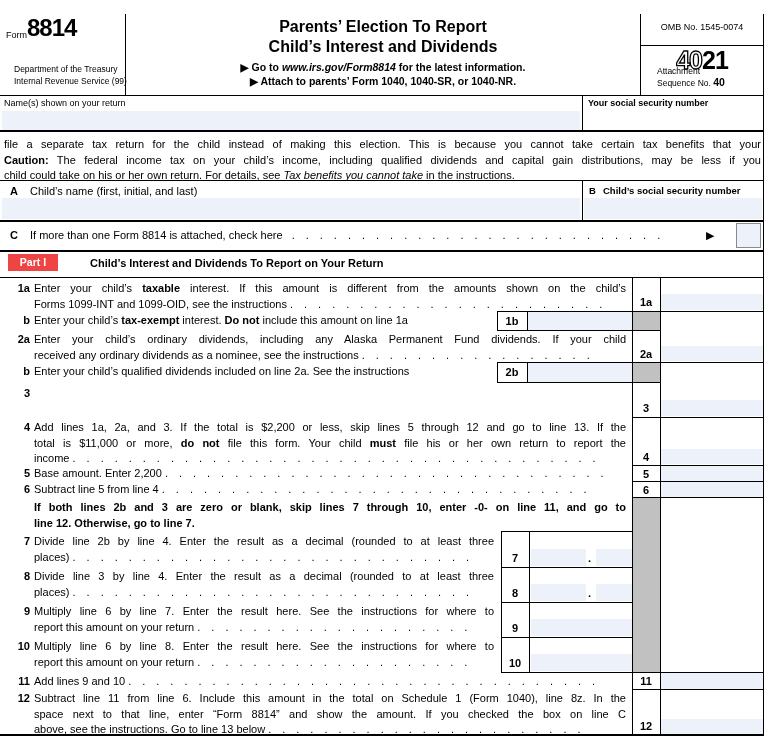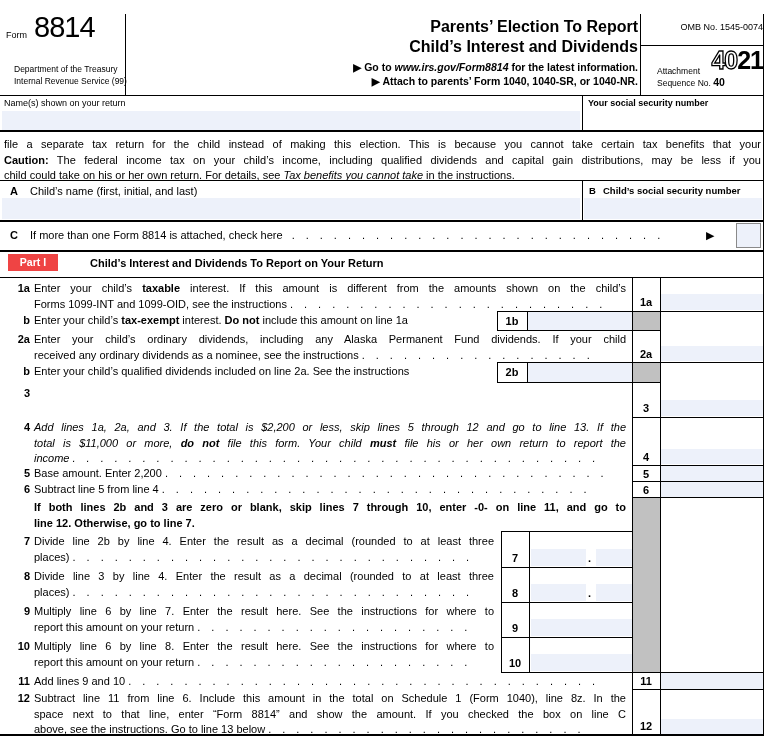--- a/index.html
+++ b/index.html
@@ -12,22 +12,22 @@
   .b{font-weight:bold;}
   .just{text-align:justify;text-align-last:justify;}
   .hl{position:absolute;background:#000;height:1px;}
   .hl2{position:absolute;background:#000;height:2px;}
   .vl{position:absolute;background:#000;width:1px;}
   .blue{position:absolute;background:#edf1fa;}
   .grey{position:absolute;background:#c1c1c1;}
   .dots{letter-spacing:11px;white-space:nowrap;font-size:11px;}
   .gut{position:absolute;width:22px;text-align:right;font-weight:bold;font-size:11px;line-height:15.5px;}
   .numlab{position:absolute;width:28px;text-align:center;font-weight:bold;font-size:11px;line-height:14px;}
-  .ctr{text-align:right;}
-  .formnum{font-size:29px;font-weight:normal;letter-spacing:-1px;line-height:29px;margin-left:7px;}
+  .ctr{text-align:center;}
+  .formnum{font-size:24px;font-weight:bold;letter-spacing:-1px;line-height:29px;}
   .title{font-size:16px;font-weight:bold;line-height:20px;}
   .inst{font-size:10.5px;font-weight:bold;line-height:14px;}
   .yr{font-size:25px;font-weight:bold;line-height:25px;letter-spacing:-1px;}
   .yr-out{color:#fff;-webkit-text-stroke:1.3px #000;}
   .badge{background:#ef4444;color:#fff;font-weight:bold;font-size:10.5px;text-align:center;line-height:17px;}
   .seq b{font-size:10.5px;}
   .cauth{font-size:11px;line-height:15.6px;}
   .checkbox{position:absolute;background:#edf1fa;border:1px solid #8a8a8a;}
   .dot7{position:absolute;font-weight:bold;font-size:11px;}
 </style>
@@ -137,21 +137,21 @@
   <div class="vl" style="left:497px;top:362px;height:20px;"></div>
   <div class="vl" style="left:527px;top:362px;height:20px;"></div>
   <div class="hl" style="left:497px;top:382px;width:163px;"></div>
 
   <div class="gut" style="left:8px;top:386px;">3</div>
   <div class="numlab" style="left:632px;top:401px;">3</div>
   <div class="blue" style="left:661px;top:400px;width:102px;height:16px;"></div>
   <div class="hl" style="left:632px;top:417px;width:132px;"></div>
 
   <div class="gut" style="left:8px;top:420px;">4</div>
-  <div class="abs t" style="left:34px;top:420px;width:592px;font-style:italic;">
+  <div class="abs t" style="left:34px;top:420px;width:592px;">
     <div class="just">Add lines 1a, 2a, and 3. If the total is $2,200 or less, skip lines 5 through 12 and go to line 13. If the</div>
     <div class="just">total is $11,000 or more, <b>do not</b> file this form. Your child <b>must</b> file his or her own return to report the</div>
     <div><span>income</span> <span class="dots">......................................</span></div>
   </div>
   <div class="numlab" style="left:632px;top:450px;">4</div>
   <div class="blue" style="left:661px;top:449px;width:102px;height:15px;"></div>
   <div class="hl" style="left:632px;top:465px;width:132px;"></div>
 
   <div class="gut" style="left:8px;top:466px;">5</div>
   <div class="abs t" style="left:34px;top:466px;width:592px;">

